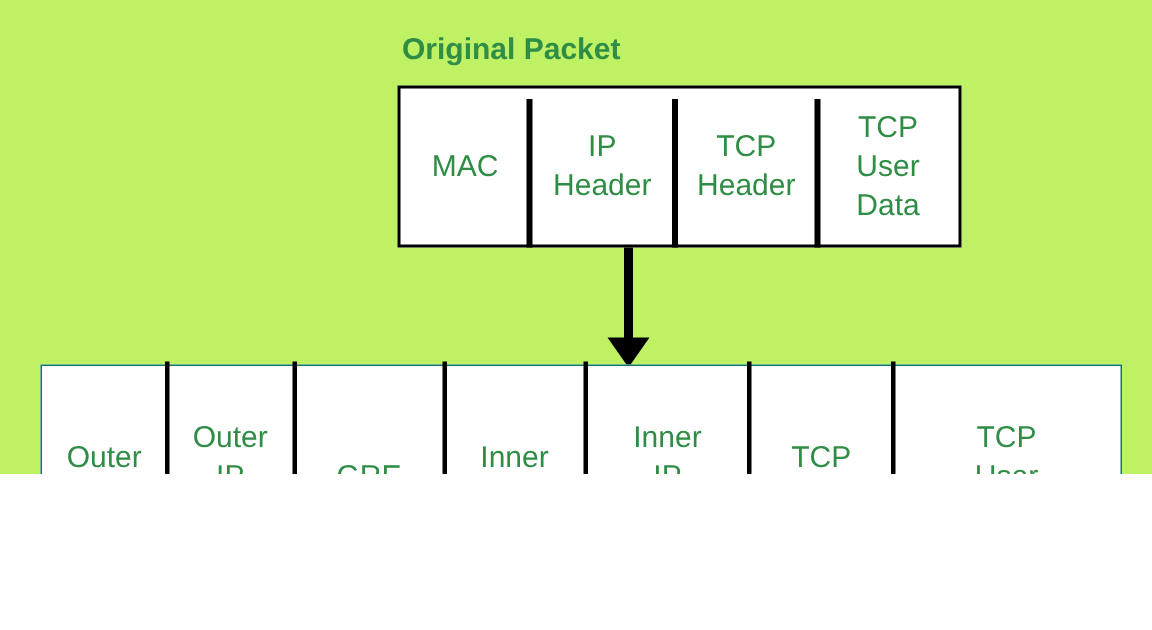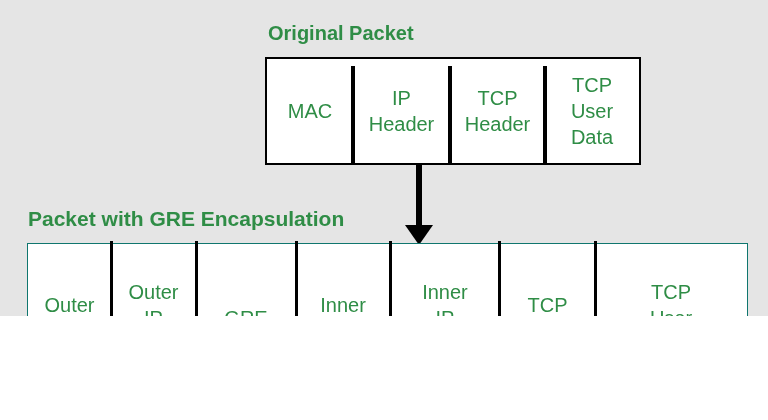--- a/index.html
+++ b/index.html
@@ -5,21 +5,21 @@
   html, body {
     margin: 0;
     padding: 0;
     background: #ffffff;
     font-family: "Liberation Sans", sans-serif;
   }
   .canvas {
     position: relative;
     width: 768px;
     height: 316px;
-    background: #e5e5e5;
+    background: #bef264;
     overflow: hidden;
   }
   .title {
     position: absolute;
     color: #2f8d46;
     font-weight: 700;
     white-space: nowrap;
   }
   .title-top {
     left: 268px;
@@ -116,21 +116,20 @@
 User
 Data</div>
     <div class="vdiv" style="left:84px"></div>
     <div class="vdiv" style="left:181px"></div>
     <div class="vdiv" style="left:276px"></div>
   </div>
 
   <div class="arrow-shaft"></div>
   <div class="arrow-head"></div>
 
-  <div class="title title-bottom">Packet with GRE Encapsulation</div>
 
   <div class="box box-bottom">
     <div class="cell" style="width:83px">Outer
 MAC</div>
     <div class="cell" style="width:85px">Outer
 IP
 Header</div>
     <div class="cell" style="width:100px">GRE</div>
     <div class="cell" style="width:94px">Inner
 MAC</div>

